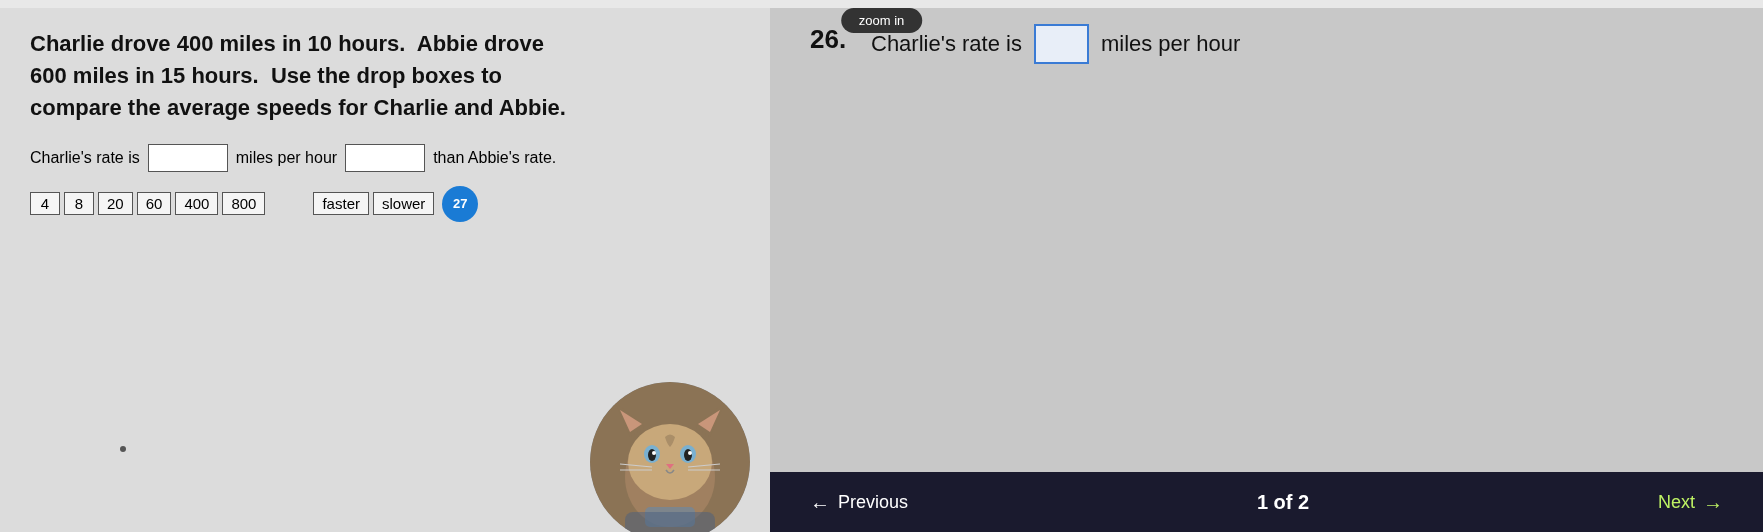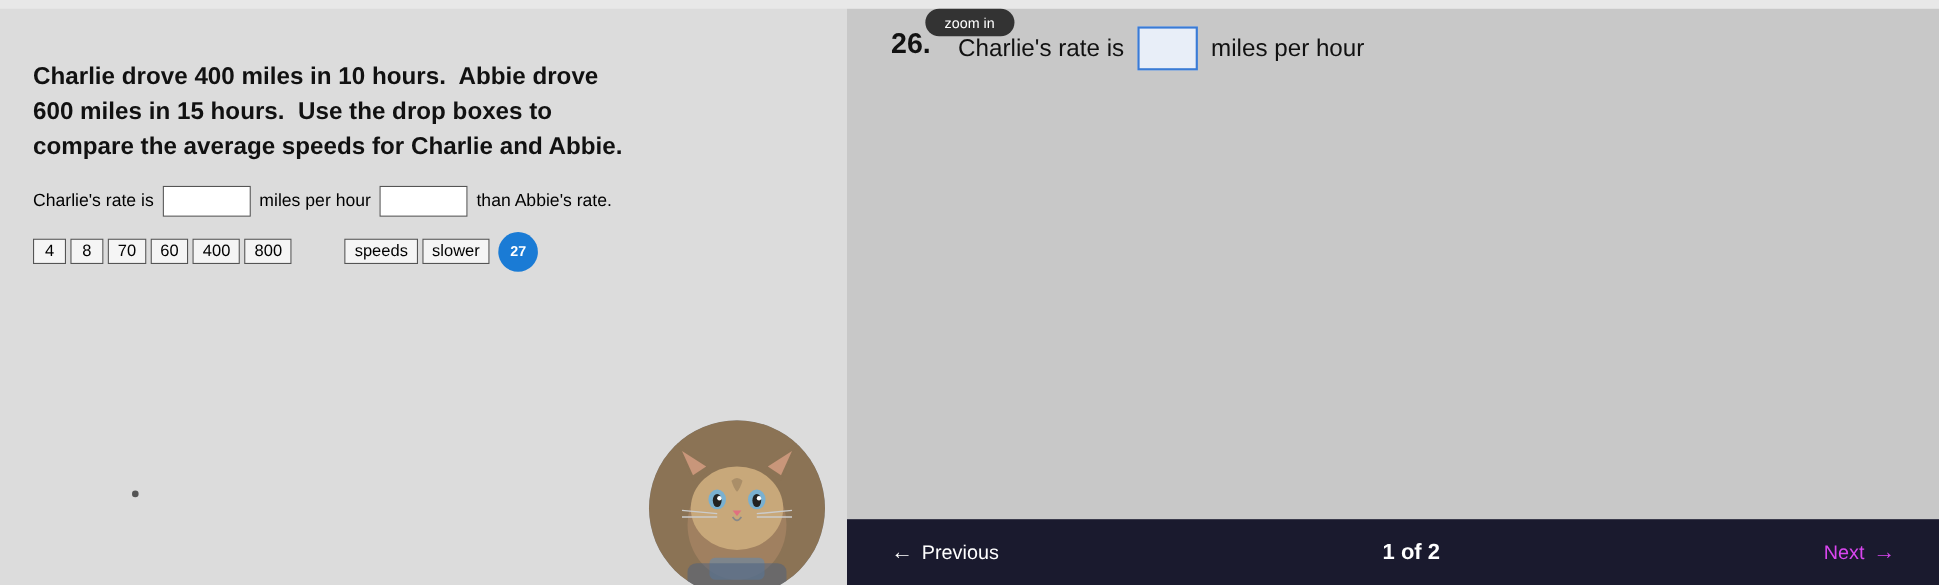--- a/index.html
+++ b/index.html
@@ -86,21 +86,20 @@
       display: flex;
       flex-direction: column;
     }
 
     .problem-text {
       font-size: 22px;
       font-weight: bold;
       line-height: 1.45;
       color: #111;
       text-align: left;
-      margin-top: 25px;
       margin-bottom: 20px;
     }
 
     .answer-row {
       display: flex;
       align-items: center;
       gap: 8px;
       font-size: 16px;
       margin-bottom: 10px;
       flex-wrap: nowrap;
@@ -211,21 +210,21 @@
       font-size: 20px;
       font-weight: bold;
       color: white;
     }
 
     .nav-next {
       display: flex;
       align-items: center;
       gap: 8px;
       font-size: 18px;
-      color: #d946ef;
+      color: #bef264;
       cursor: pointer;
     }
 
     .arrow-left {
       font-size: 20px;
     }
 
     .arrow-right {
       font-size: 20px;
     }
@@ -282,26 +281,26 @@
       <span>Charlie's rate is</span>
       <div class="answer-box"></div>
       <span>miles per hour</span>
       <div class="answer-box"></div>
       <span>than Abbie's rate.</span>
     </div>
 
     <div class="drag-options-row">
       <div class="drag-chip">4</div>
       <div class="drag-chip">8</div>
-      <div class="drag-chip">70</div>
+      <div class="drag-chip">20</div>
       <div class="drag-chip">60</div>
       <div class="drag-chip">400</div>
       <div class="drag-chip">800</div>
       &nbsp;&nbsp;&nbsp;&nbsp;&nbsp;&nbsp;&nbsp;&nbsp;&nbsp;
-      <div class="drag-chip">speeds</div>
+      <div class="drag-chip">faster</div>
       <div class="drag-chip">slower</div>
       <div class="badge-27">27</div>
     </div>
 
     <div class="dot"></div>
 
     <div class="cat-circle">
       <svg width="160" height="160" viewBox="0 0 160 160">
         <circle cx="80" cy="80" r="80" fill="#8b7355"></circle>
         <ellipse cx="80" cy="95" rx="45" ry="50" fill="#a08060"></ellipse>

